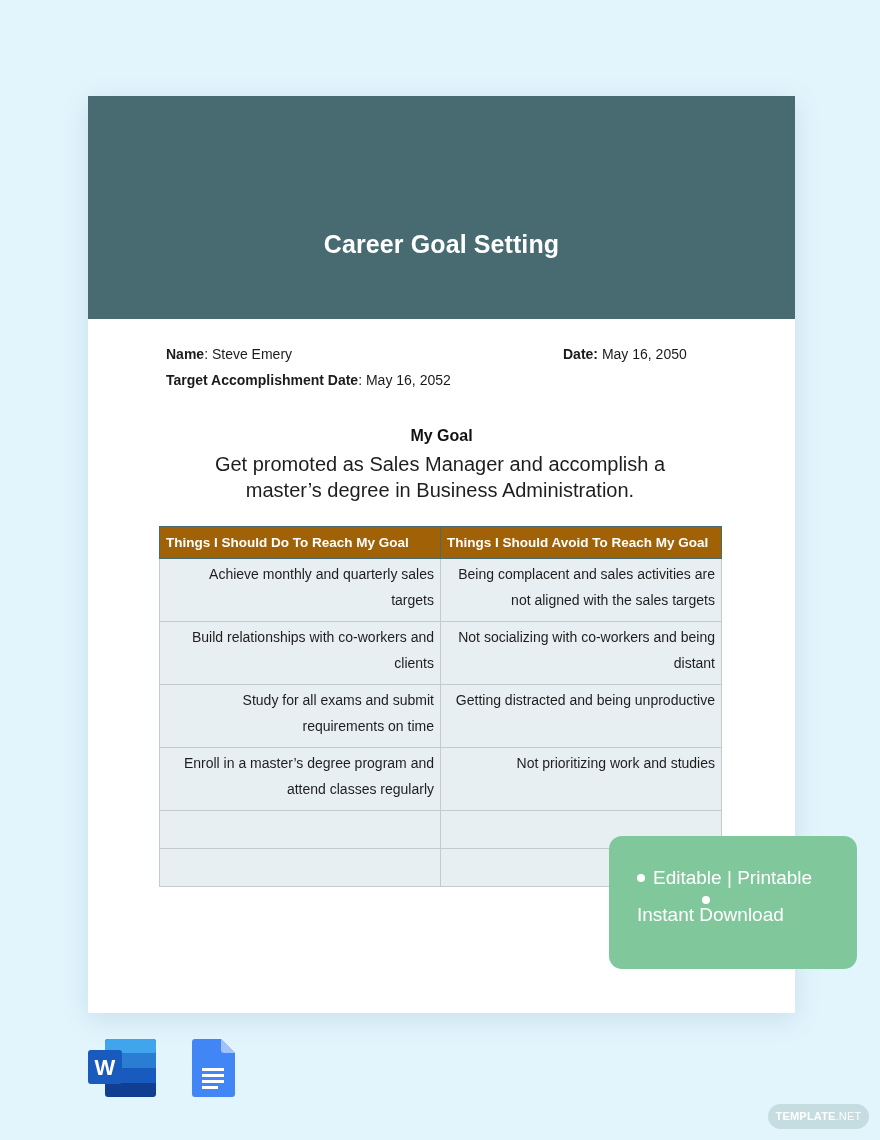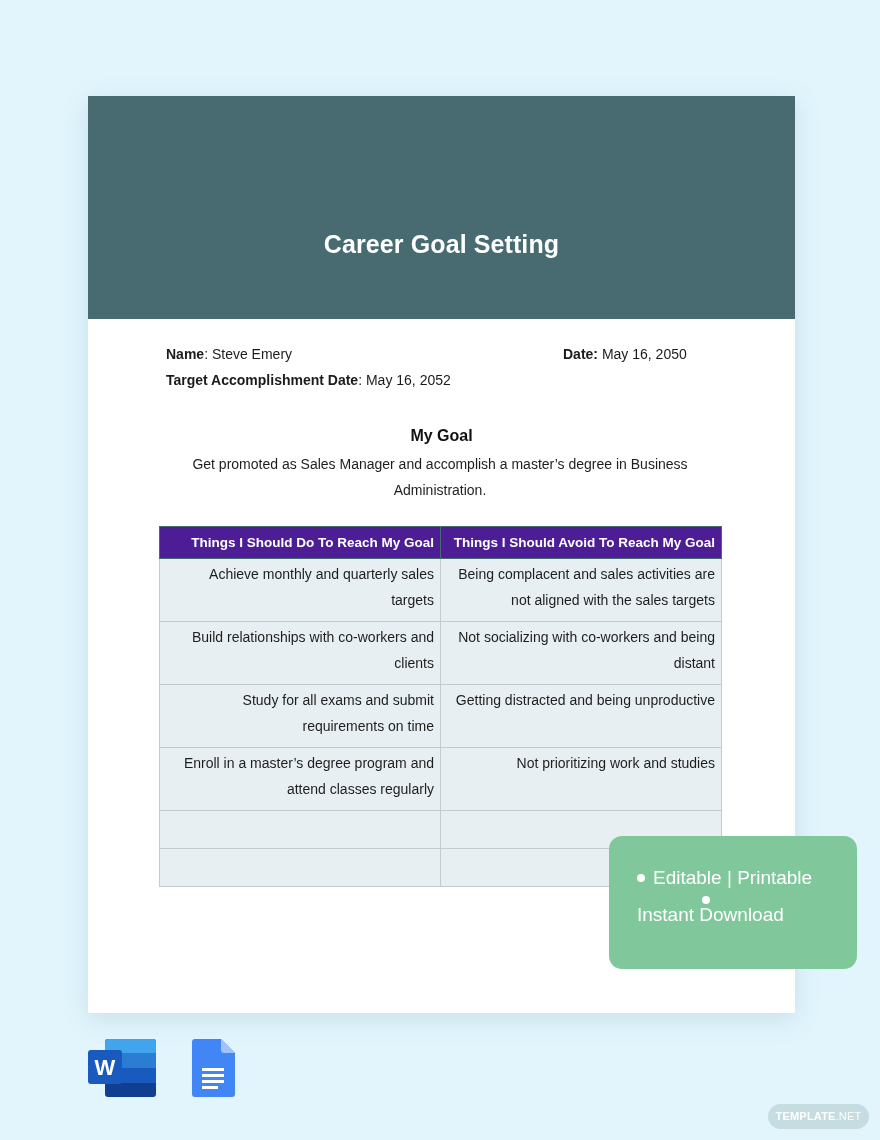--- a/index.html
+++ b/index.html
@@ -37,36 +37,36 @@
     }
     .meta b { font-weight: bold; text-align: right; }
     .goal-heading {
       position: absolute; left: 0; right: 0; top: 331px;
       text-align: center;
       font-size: 16px; font-weight: bold; color: #111;
     }
     .goal-text {
       position: absolute; left: 92px; width: 520px; top: 356px;
       text-align: center;
-      font-size: 14px; line-height: 25.5px; color: #1e1e1e;
+      font-size: 20px; line-height: 25.5px; color: #1e1e1e;
     }
     table {
       position: absolute; left: 71px; top: 430px;
       width: 563px;
       border-collapse: collapse;
       font-size: 14px;
       color: #1e1e1e;
     }
     th {
-      background: #4c1d95;
+      background: #a16207;
       color: #ffffff;
       font-weight: bold;
       font-size: 13.5px;
       height: 32px;
-      text-align: right;
+      text-align: left;
       border: 1px solid #476b71;
       padding: 0 6px;
     }
     th + th { border-left: 1px solid #8aa4a8; }
     td {
       background: #e8eff2;
       border: 1px solid #c3cbcf;
       vertical-align: top;
       padding: 3px 6px 0 6px;
       line-height: 25.5px;

